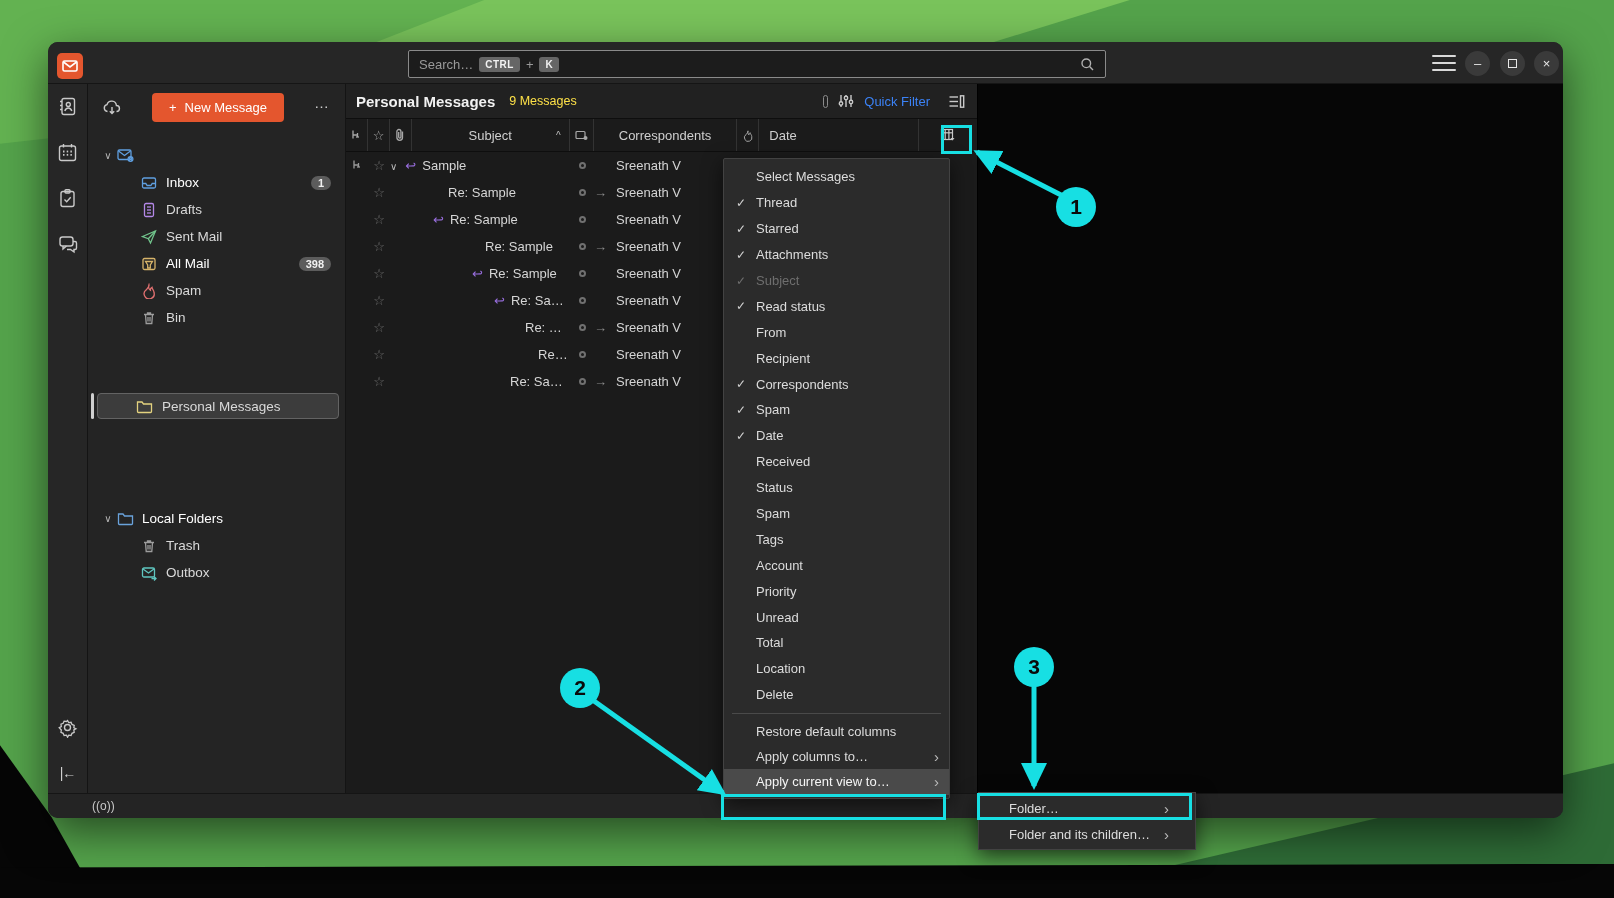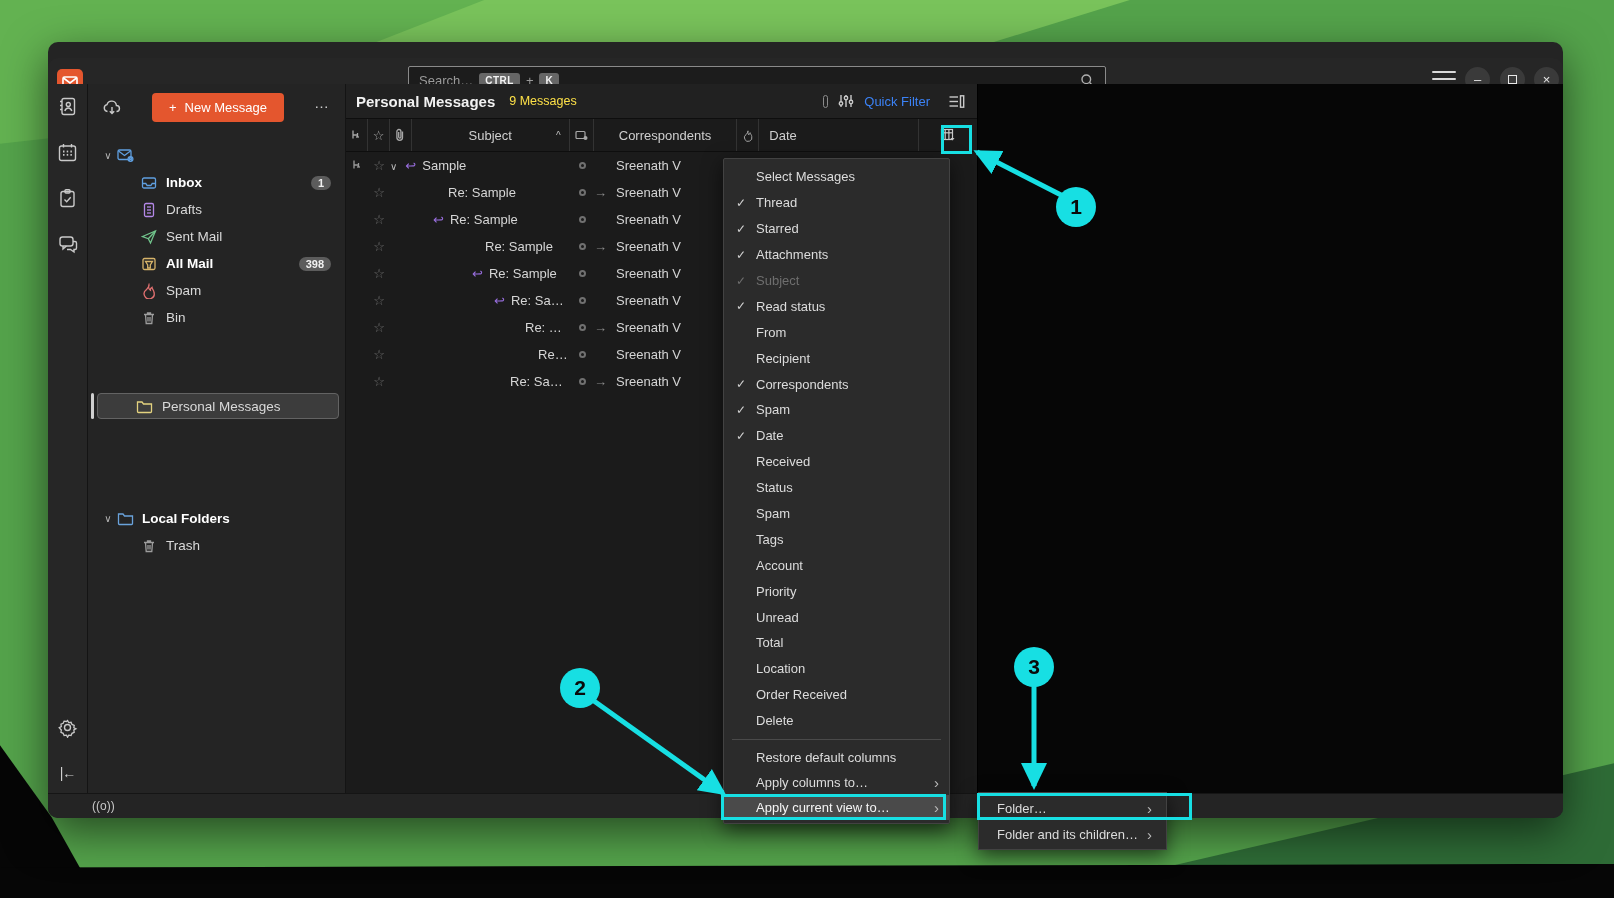--- a/index.html
+++ b/index.html
@@ -10,21 +10,21 @@
   .wp { position:absolute; inset:0; pointer-events:none; }
   .wp-light  { background:#79c35b; clip-path:polygon(24% 0, 70% 0, 52% 10%, 4% 12%); }
   .wp-light2 { background:#63b251; clip-path:polygon(0 0, 30% 0, 10% 14%, 0 16%); }
   .wp-darkbr { background:#2e6b36; clip-path:polygon(64% 100%, 100% 85%, 100% 100%); }
   .wp-blackb { background:#060606; clip-path:polygon(0 96.6%, 100% 96.2%, 100% 100%, 0 100%); }
   .wp-blackbl{ background:#060606; clip-path:polygon(0 83%, 3.2% 91%, 6% 100%, 0 100%); }
 
   
   .window { position:absolute; left:48px; top:42px; width:1515px; height:776px;
             background:#242424; border-radius:10px; box-shadow:0 14px 44px rgba(0,0,0,.55); }
-  .titlebar { position:absolute; left:0; top:16px; right:0; height:42px; background:#262626;
+  .titlebar { position:absolute; left:0; top:0; right:0; height:42px; background:#262626;
               border-bottom:1px solid #151515; border-radius:10px 10px 0 0; }
   .app-logo { position:absolute; left:9px; top:11px; width:26px; height:26px; background:#e4562e;
               border-radius:5px; display:grid; place-items:center; }
   .searchbar { position:absolute; left:360px; top:8px; width:698px; height:28px; background:#1c1c1c;
                border:1px solid #8a8a8a; border-radius:2px; display:flex; align-items:center; padding:0 10px; gap:6px; color:#9a9a9a; font-size:13px; }
   .kbd { background:#666; color:#f2f2f2; font-size:10px; font-weight:bold; padding:2px 6px; border-radius:3px; letter-spacing:.5px; }
   .search-spacer { flex:1; }
   .hamburger { position:absolute; left:1384px; top:13px; width:24px; height:16px; display:flex; flex-direction:column; justify-content:space-between; cursor:pointer; }
   .hamburger i { display:block; height:2px; background:#d9d9d9; border-radius:1px; }
   .winbtn { position:absolute; top:9px; width:25px; height:25px; border-radius:50%; background:#3a3a3a;
@@ -46,21 +46,21 @@
   .new-message { position:absolute; left:64px; top:9px; width:132px; height:29px; background:#e4562e; color:#fff;
                  border:none; border-radius:4px; font-size:13px; font-family:inherit; display:flex; align-items:center; justify-content:center; gap:8px; cursor:pointer; }
   .fp-more { position:absolute; left:226px; top:10px; color:#cfcfcf; font-size:15px; cursor:pointer; }
   .tree { position:absolute; left:0; right:0; }
   .tree1 { top:58px; } .tree2 { top:421px; }
   .trow { height:27px; display:flex; align-items:center; cursor:pointer; }
   .trow .chev { width:16px; text-align:center; color:#b5b5b5; font-size:10px; margin-left:12px; }
   .trow.child { padding-left:52px; }
   .trow .ficon { width:18px; display:grid; place-items:center; margin-right:8px; }
   .trow .flabel { flex:1; white-space:nowrap; }
-  .trow.bold .flabel { font-weight:bold; color:#ffffff; }
+  .trow.bold .flabel { font-weight:normal; color:#ffffff; }
   .badge { margin-right:14px; background:#5c5c5c; color:#f0f0f0; font-size:11px; font-weight:bold;
            padding:1px 7px; border-radius:9px; }
   .badge:empty { display:none; }
   .sel-indicator { position:absolute; left:3px; top:309px; width:3px; height:26px; background:#d0d0d0; border-radius:2px; }
   .sel-folder { position:absolute; left:9px; right:6px; top:309px; height:26px; background:#3c3c3c;
                 border:1px solid #636363; border-radius:4px; display:flex; align-items:center; padding-left:38px; gap:9px; cursor:pointer; }
 
   
   .listpane { position:relative; width:632px; background:#1b1b1b; border-right:1px solid #000; color:#d4d4d4; }
   .list-header { position:absolute; left:0; right:0; top:0; height:34px; background:#212121; display:flex; align-items:center; padding:0 12px 0 10px; }
@@ -112,22 +112,22 @@
   .mi.checked .check { visibility:visible; }
   .mi.disabled { color:#6e6e6e; }
   .mi.disabled .check { color:#6e6e6e; }
   .mi .sub { margin-left:auto; color:#bbb; font-size:15px; visibility:hidden; }
   .mi.has-sub .sub { visibility:visible; }
   .mi.footer { height:25.3px; }
   .mi.hl { background:#4a4a4a; color:#f5f5f5; }
   .menu-sep { height:1px; background:#4a4a4a; margin:5px 8px; }
 
   
-  .submenu { position:absolute; left:978px; top:792px; width:189px; background:#2b2b2b; border:1px solid #424242;
-             box-shadow:0 6px 20px rgba(0,0,0,.6); padding:2px 4px; z-index:6; color:#dcdcdc; font-size:13px; }
+  .submenu { position:absolute; left:978px; top:792px; width:218px; background:#2b2b2b; border:1px solid #424242;
+             box-shadow:0 6px 20px rgba(0,0,0,.6); padding:2px 16px; z-index:6; color:#dcdcdc; font-size:13px; }
   .submenu .mi { height:26px; }
 
   
   .cyan-box { position:absolute; border:3px solid #17dfe3; z-index:7; pointer-events:none; }
   .box-picker { left:941px; top:125px; width:31px; height:29px; }
   .box-apply  { left:721px; top:794px; width:225px; height:26px; }
   .box-folder { left:977px; top:793px; width:215px; height:27px; }
   .arrows { position:absolute; inset:0; z-index:8; pointer-events:none; }
   .ann-circle { position:absolute; width:40px; height:40px; border-radius:50%; background:#17dfe3; z-index:9;
                 display:grid; place-items:center; color:#0a0a0a; font-weight:bold; font-size:21px; }
@@ -341,20 +341,30 @@
           <div class="trow child">
             <span class="ficon">
                 <svg class="icon" width="16" height="16" viewBox="0 0 16 16" fill="none" stroke="#9d9d9d" stroke-width="1.3">
                   <path d="M3 4.5h10M6.5 4.5V3h3v1.5M4.5 4.5l.7 9h5.6l.7-9"></path>
                   <line x1="7" y1="7" x2="7" y2="11.5"></line>
                   <line x1="9" y1="7" x2="9" y2="11.5"></line>
                 </svg>
               </span>
             <span class="flabel">Trash</span>
           </div>
+          <div class="trow child">
+            <span class="ficon">
+                <svg class="icon" width="16" height="16" viewBox="0 0 16 16" fill="none" stroke="#5fc6c0" stroke-width="1.3">
+                  <rect x="1.5" y="3" width="12" height="9" rx="1.5"></rect>
+                  <path d="M2 4l5.5 4L13 4"></path>
+                  <path d="M10.5 13.5h4.5M13 11.5l2 2-2 2"></path>
+                </svg>
+              </span>
+            <span class="flabel">Outbox</span>
+          </div>
         </div>
       </div>
 
       <div class="listpane">
         <div class="list-header">
           <span class="list-title">Personal Messages</span>
           <span class="list-count">9 Messages</span>
           <span class="lh-right">
             <span class="handle"></span>
             <svg class="icon" width="16" height="16" viewBox="0 0 16 16" stroke="#c9c9c9" stroke-width="1.4" fill="none">
@@ -746,25 +756,20 @@
           <span>Total</span>
           <span class="sub"></span>
         </div>
 
         <div class="mi">
           <span class="check">✓</span>
           <span>Location</span>
           <span class="sub"></span>
         </div>
 
-        <div class="mi">
-          <span class="check">✓</span>
-          <span>Order Received</span>
-          <span class="sub"></span>
-        </div>
 
         <div class="mi">
           <span class="check">✓</span>
           <span>Delete</span>
           <span class="sub"></span>
         </div>
       </div>
     <div class="menu-sep"></div>
     <div>
 

